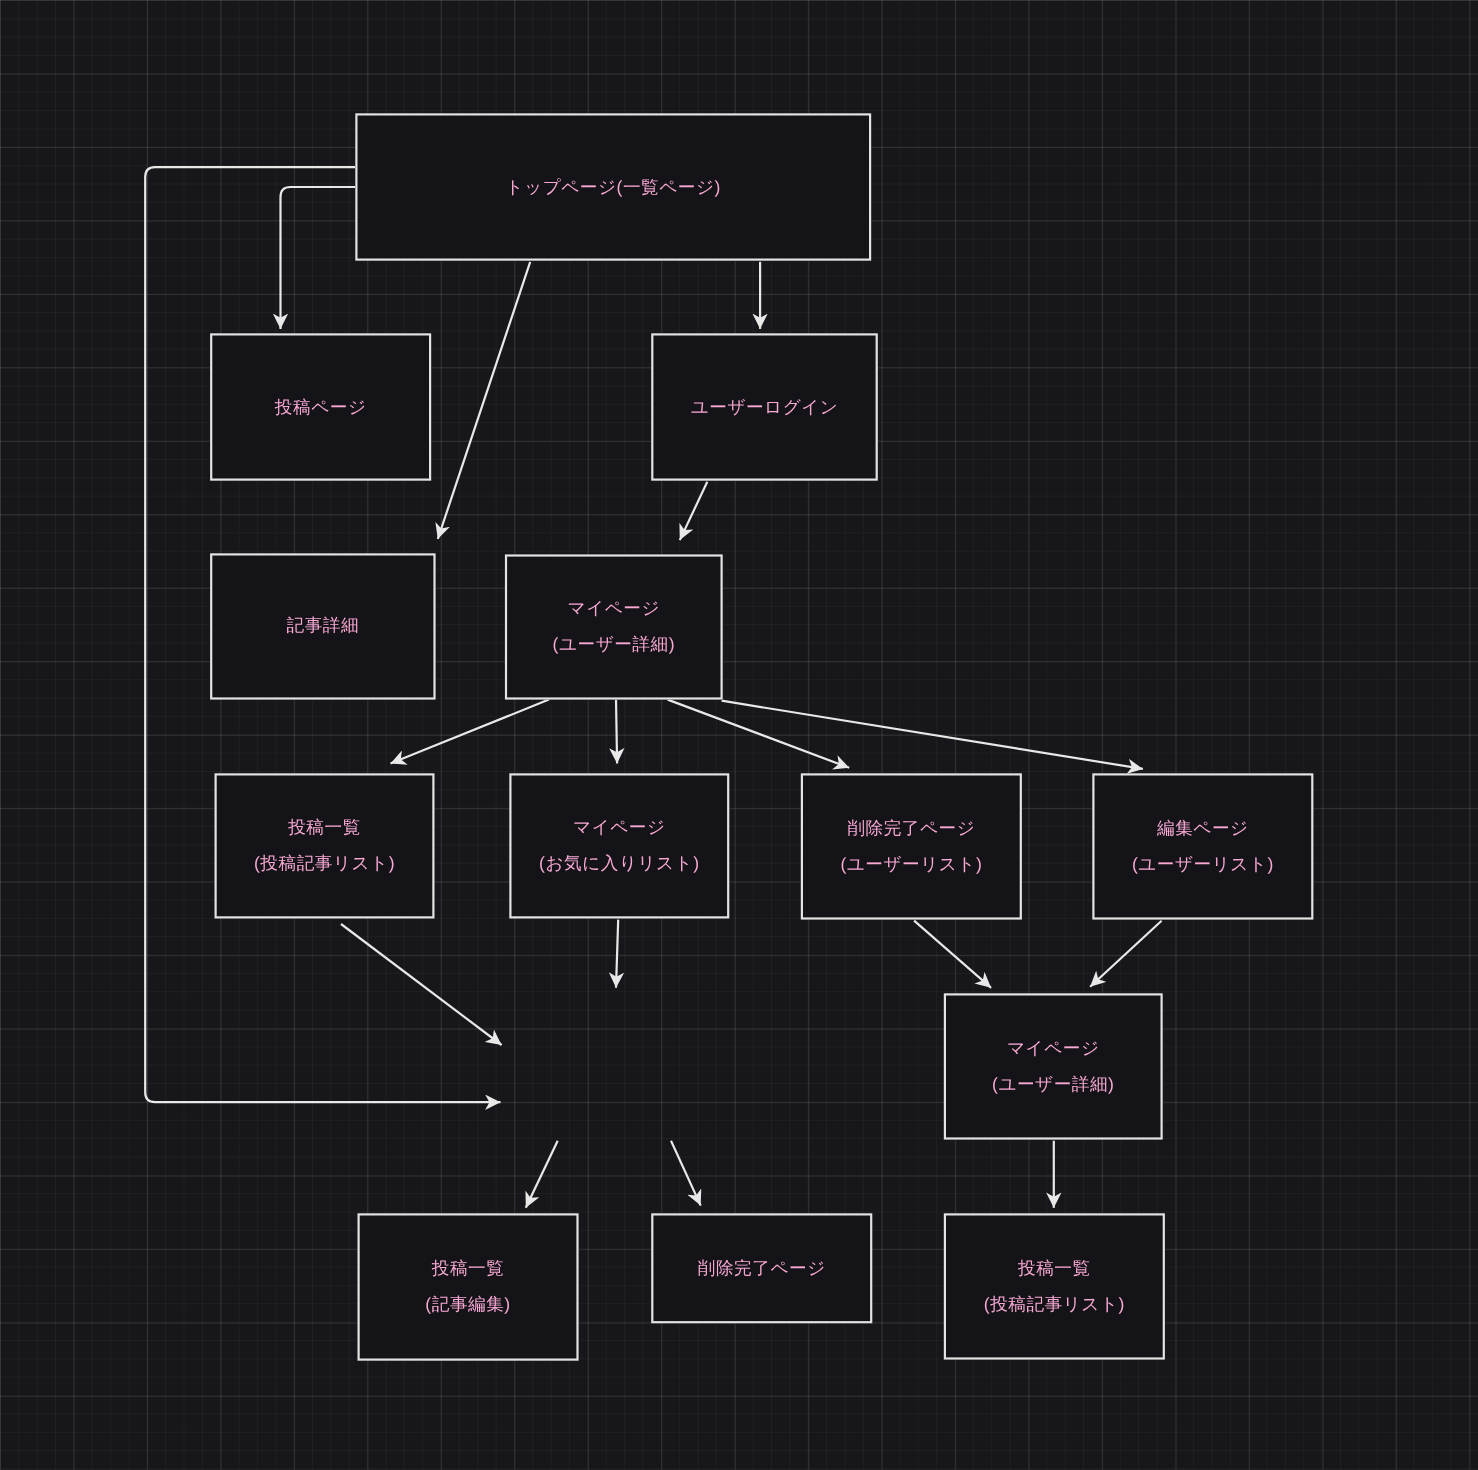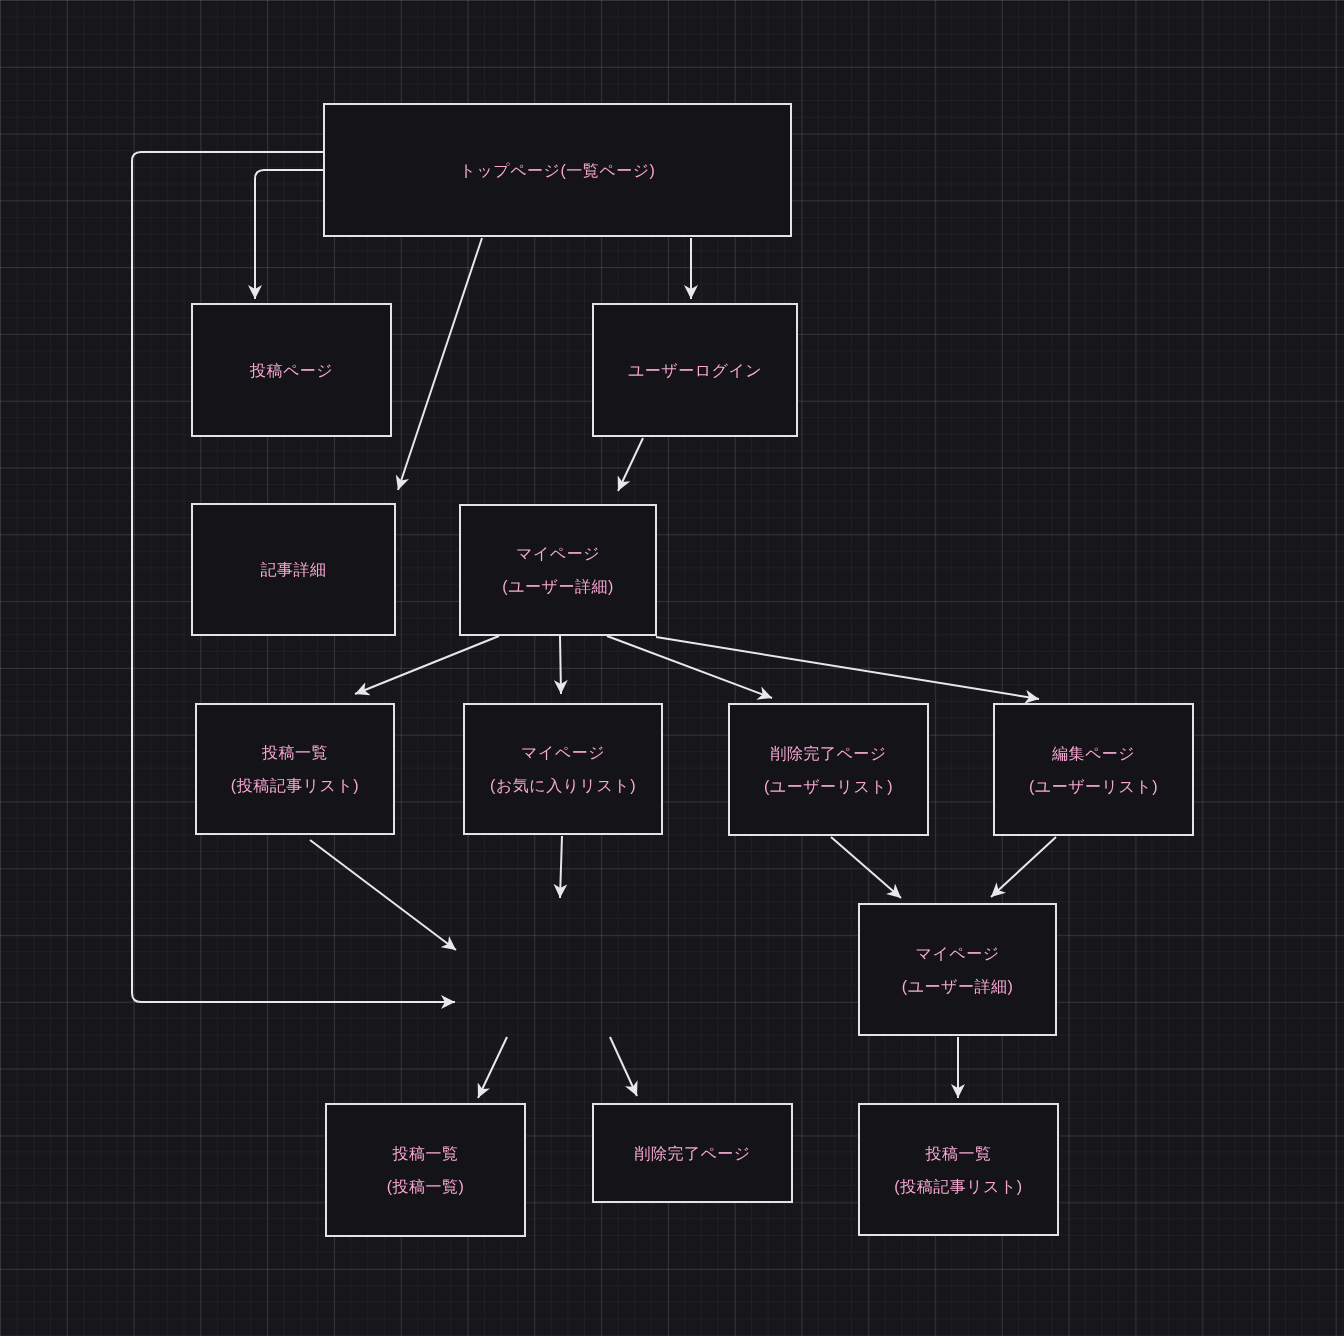--- a/index.html
+++ b/index.html
@@ -123,21 +123,21 @@
   </div>
 
 
   <div class="node" style="left:858px;top:903px;width:199px;height:133px">
     <div class="lbl">マイページ</div>
     <div class="sub">(ユーザー詳細)</div>
   </div>
 
   <div class="node" style="left:325px;top:1103px;width:201px;height:134px">
     <div class="lbl">投稿一覧</div>
-    <div class="sub">(投稿一覧)</div>
+    <div class="sub">(記事編集)</div>
   </div>
 
   <div class="node" style="left:592px;top:1103px;width:201px;height:100px">
     <div class="lbl">削除完了ページ</div>
   </div>
 
   <div class="node" style="left:858px;top:1103px;width:201px;height:133px">
     <div class="lbl">投稿一覧</div>
     <div class="sub">(投稿記事リスト)</div>
   </div>

